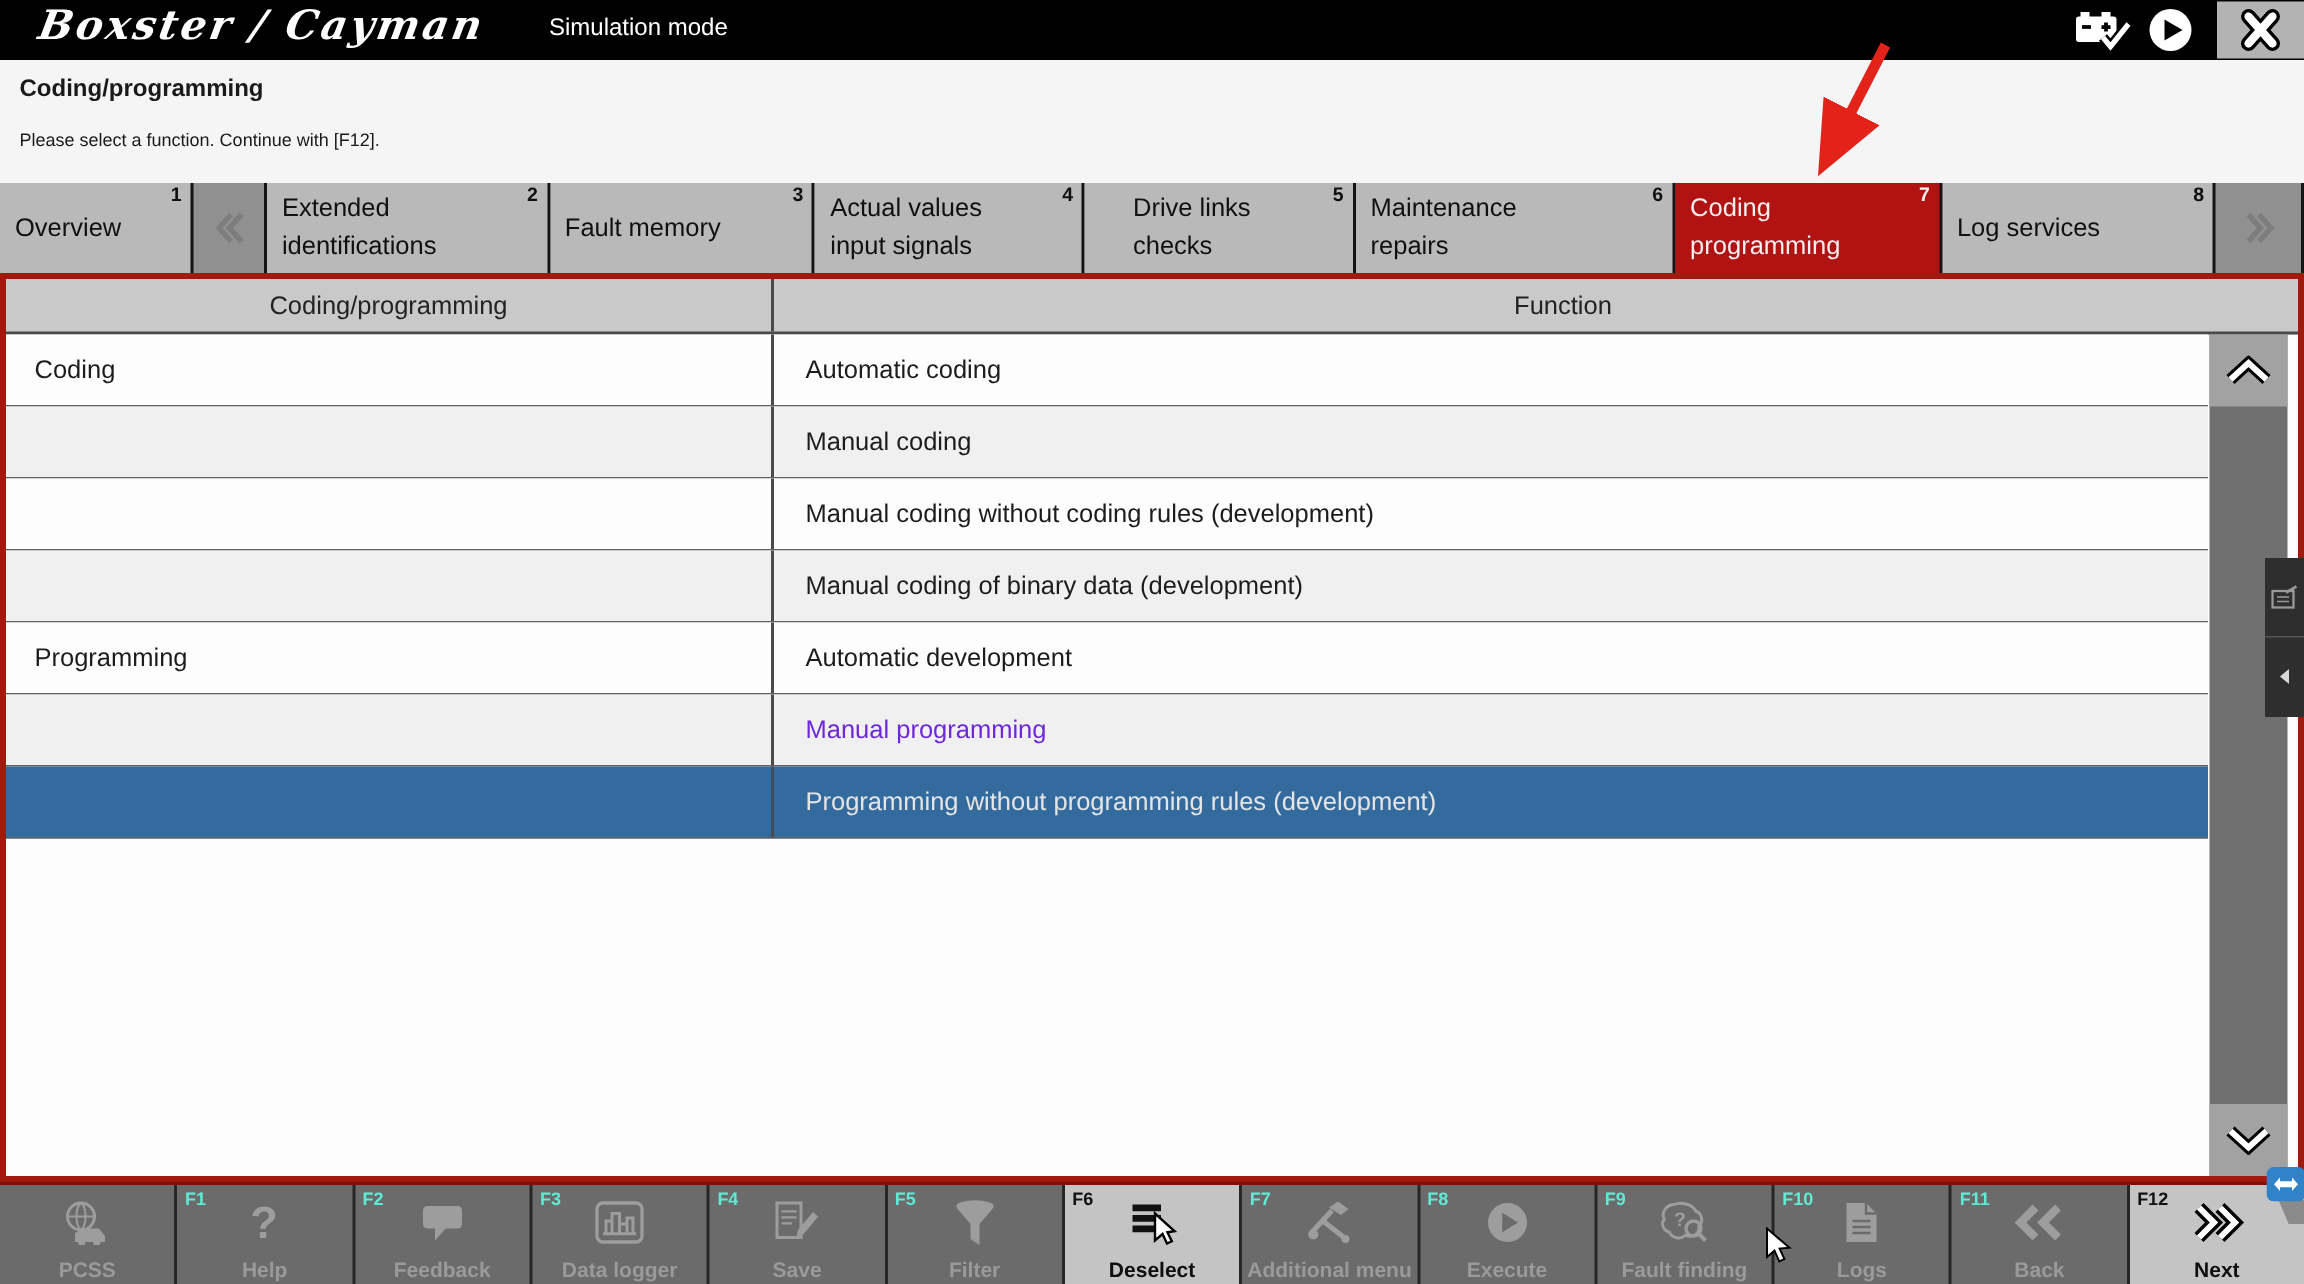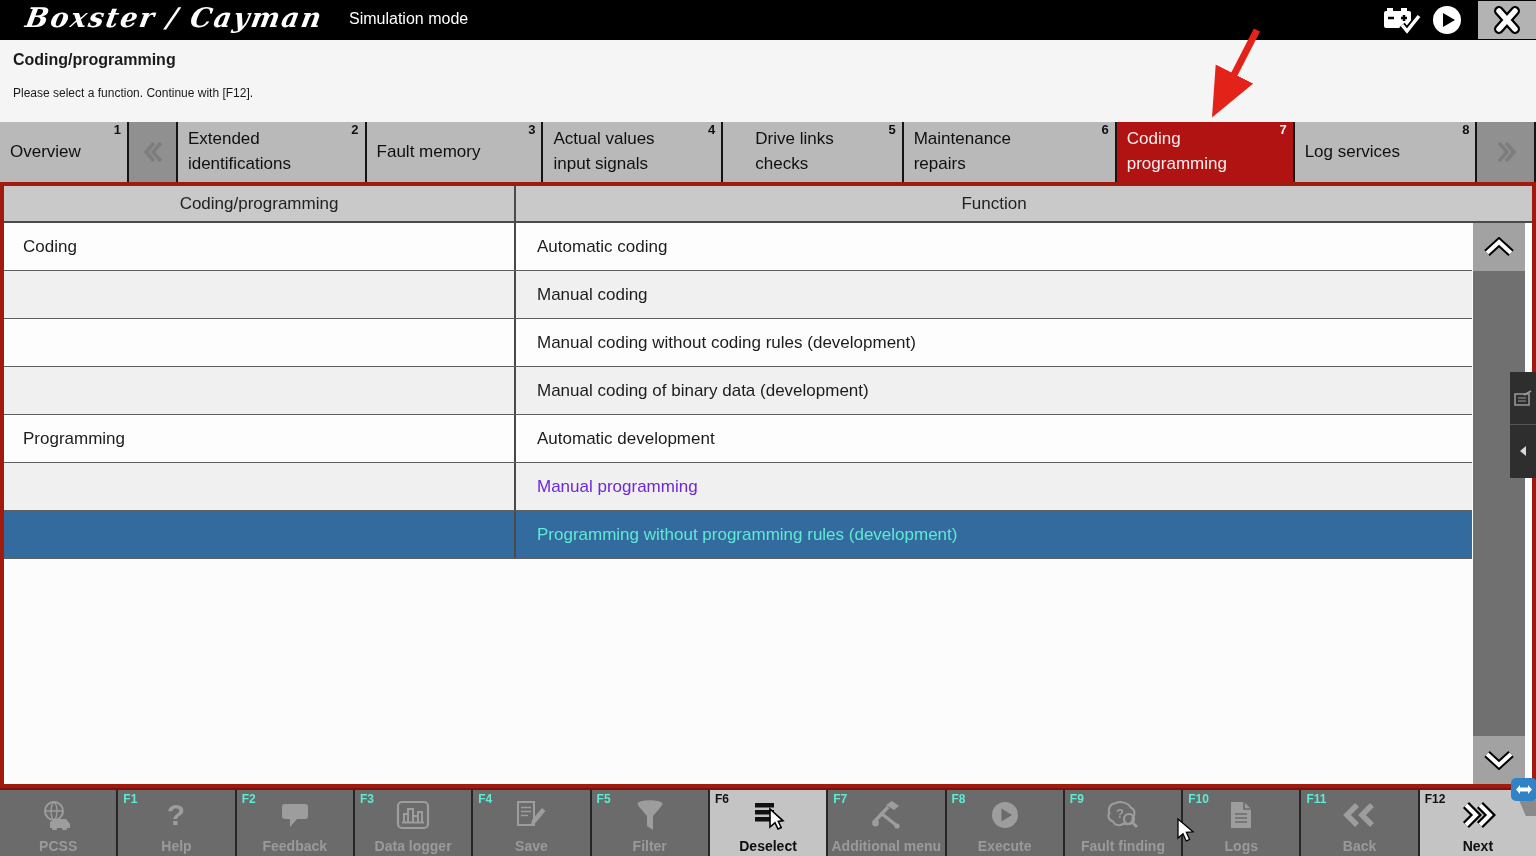--- a/index.html
+++ b/index.html
@@ -3,21 +3,21 @@
 <meta charset="utf-8">
 <style>
   html,body{margin:0;padding:0;background:#222;}
   .screen{position:relative;width:1536px;height:856px;overflow:hidden;
     font-family:"Liberation Sans",sans-serif;background:#fff;-webkit-font-smoothing:antialiased;}
 
   
   .topbar{position:absolute;left:0;top:0;width:1536px;height:40px;background:#000;color:#fff;}
   .logo{position:absolute;left:26px;top:2px;font-family:"DejaVu Serif",serif;
     font-style:italic;font-weight:bold;font-size:27px;letter-spacing:2px;transform:skewX(-10deg);white-space:nowrap;}
-  .simmode{position:absolute;left:349px;top:10px;font-size:16px;}
+  .simmode{position:absolute;left:366px;top:10px;font-size:16px;}
   .topicons{position:absolute;right:0;top:0;height:40px;display:flex;align-items:center;}
   .top-icon-btn{width:46px;height:40px;display:flex;align-items:center;justify-content:center;}
   .close-btn{width:58px;height:38px;background:#b3b3b3;display:flex;align-items:center;justify-content:center;margin-left:8px;}
 
   
   .pagehead{position:absolute;left:0;top:40px;width:1536px;height:82px;background:#f5f5f5;color:#1a1a1a;}
   .pagetitle{position:absolute;left:13px;top:11px;font-size:16px;font-weight:bold;}
   .pagesub{position:absolute;left:13px;top:46px;font-size:12px;}
 
   
@@ -31,27 +31,27 @@
   .tabnav{background:#909090;border-right:2px solid #141414;box-sizing:border-box;
     display:flex;align-items:center;justify-content:center;}
 
   
   .content{position:absolute;left:0;top:182px;width:1536px;height:606px;box-sizing:border-box;
     border:4px solid #a21a0e;background:#fcfcfc;}
   .thead{position:absolute;left:0;top:0;width:1528px;height:37px;background:#c9c9c9;display:flex;
     border-bottom:2px solid #4a4a4a;box-sizing:border-box;color:#222;font-size:17px;}
   .th{display:flex;align-items:center;justify-content:center;box-sizing:border-box;}
   .th-left{width:512px;border-right:2px solid #4a4a4a;}
-  .th-right{width:956px;}
+  .th-right{width:956px;margin-left:48px;}
   .rows{position:absolute;left:0;top:37px;width:1468px;}
   .trow{display:flex;height:48px;box-sizing:border-box;border-bottom:1px solid #5f5f5f;font-size:17px;color:#1c1c1c;}
   .trow.alt{background:#f0f0f0;}
   .trow.plain{background:#fdfdfd;}
   .trow.disabled .fn-cell{color:#6d28d9;text-align:center;}
-  .trow.selected{background:#336b9e;color:#5eead4;justify-content:space-between;}
+  .trow.selected{background:#336b9e;color:#e5e5e5;justify-content:space-between;}
   .cell{display:flex;align-items:center;box-sizing:border-box;}
   .grp-cell{width:512px;padding-left:19px;border-right:2px solid #4a4a4a;}
   .fn-cell{flex:1;padding-left:21px;}
 
   
   .vscroll{position:absolute;left:1469px;top:37px;width:52px;bottom:0;background:#707070;}
   .scroll-btn{position:absolute;left:0;width:52px;height:48px;background:#a2a2a2;
     display:flex;align-items:center;justify-content:center;}
   .scroll-up{top:0;} .scroll-down{bottom:0;}
 

